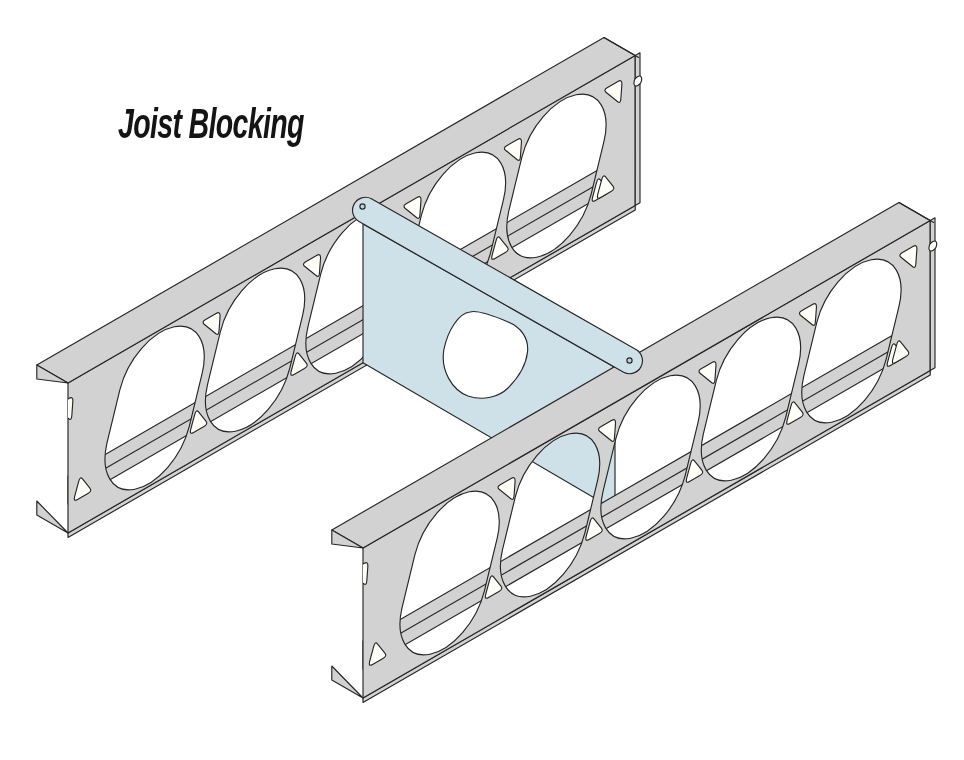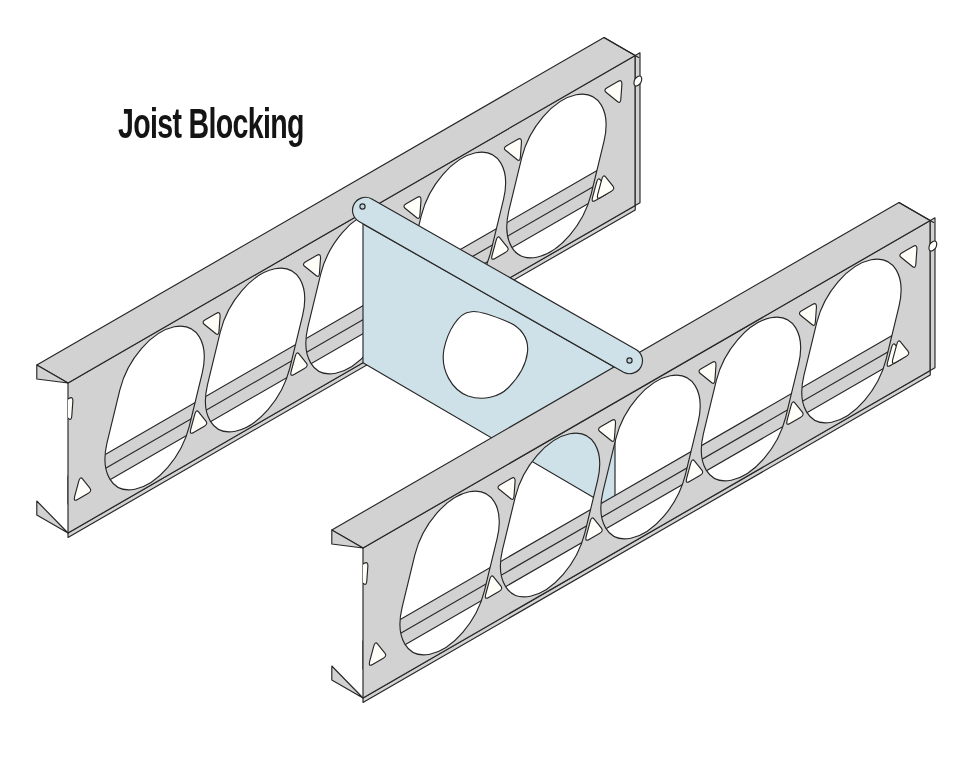--- a/index.html
+++ b/index.html
@@ -1,18 +1,18 @@
 <!DOCTYPE html>
 <html><head>
 <meta charset="utf-8">
 <style>
   html,body{margin:0;padding:0;}
   body{width:964px;height:760px;background:#ffffff;overflow:hidden;
        font-family:"Liberation Sans", sans-serif;position:relative;}
-  .stage{position:absolute;inset:0;width:964px;height:760px;}
+  .stage{position:absolute;inset:0;width:964px;height:760px;font-style:italic;}
   svg{position:absolute;left:0;top:0;display:block;}
   .title{position:absolute;left:118px;top:100px;margin:0;
          font-size:42px;font-weight:bold;letter-spacing:-1px;
          transform:scaleX(0.68);transform-origin:left top;
          white-space:nowrap;}
 </style>
 </head>
 <body style="background: rgb(255, 255, 255);">
 
 <div class="stage">

